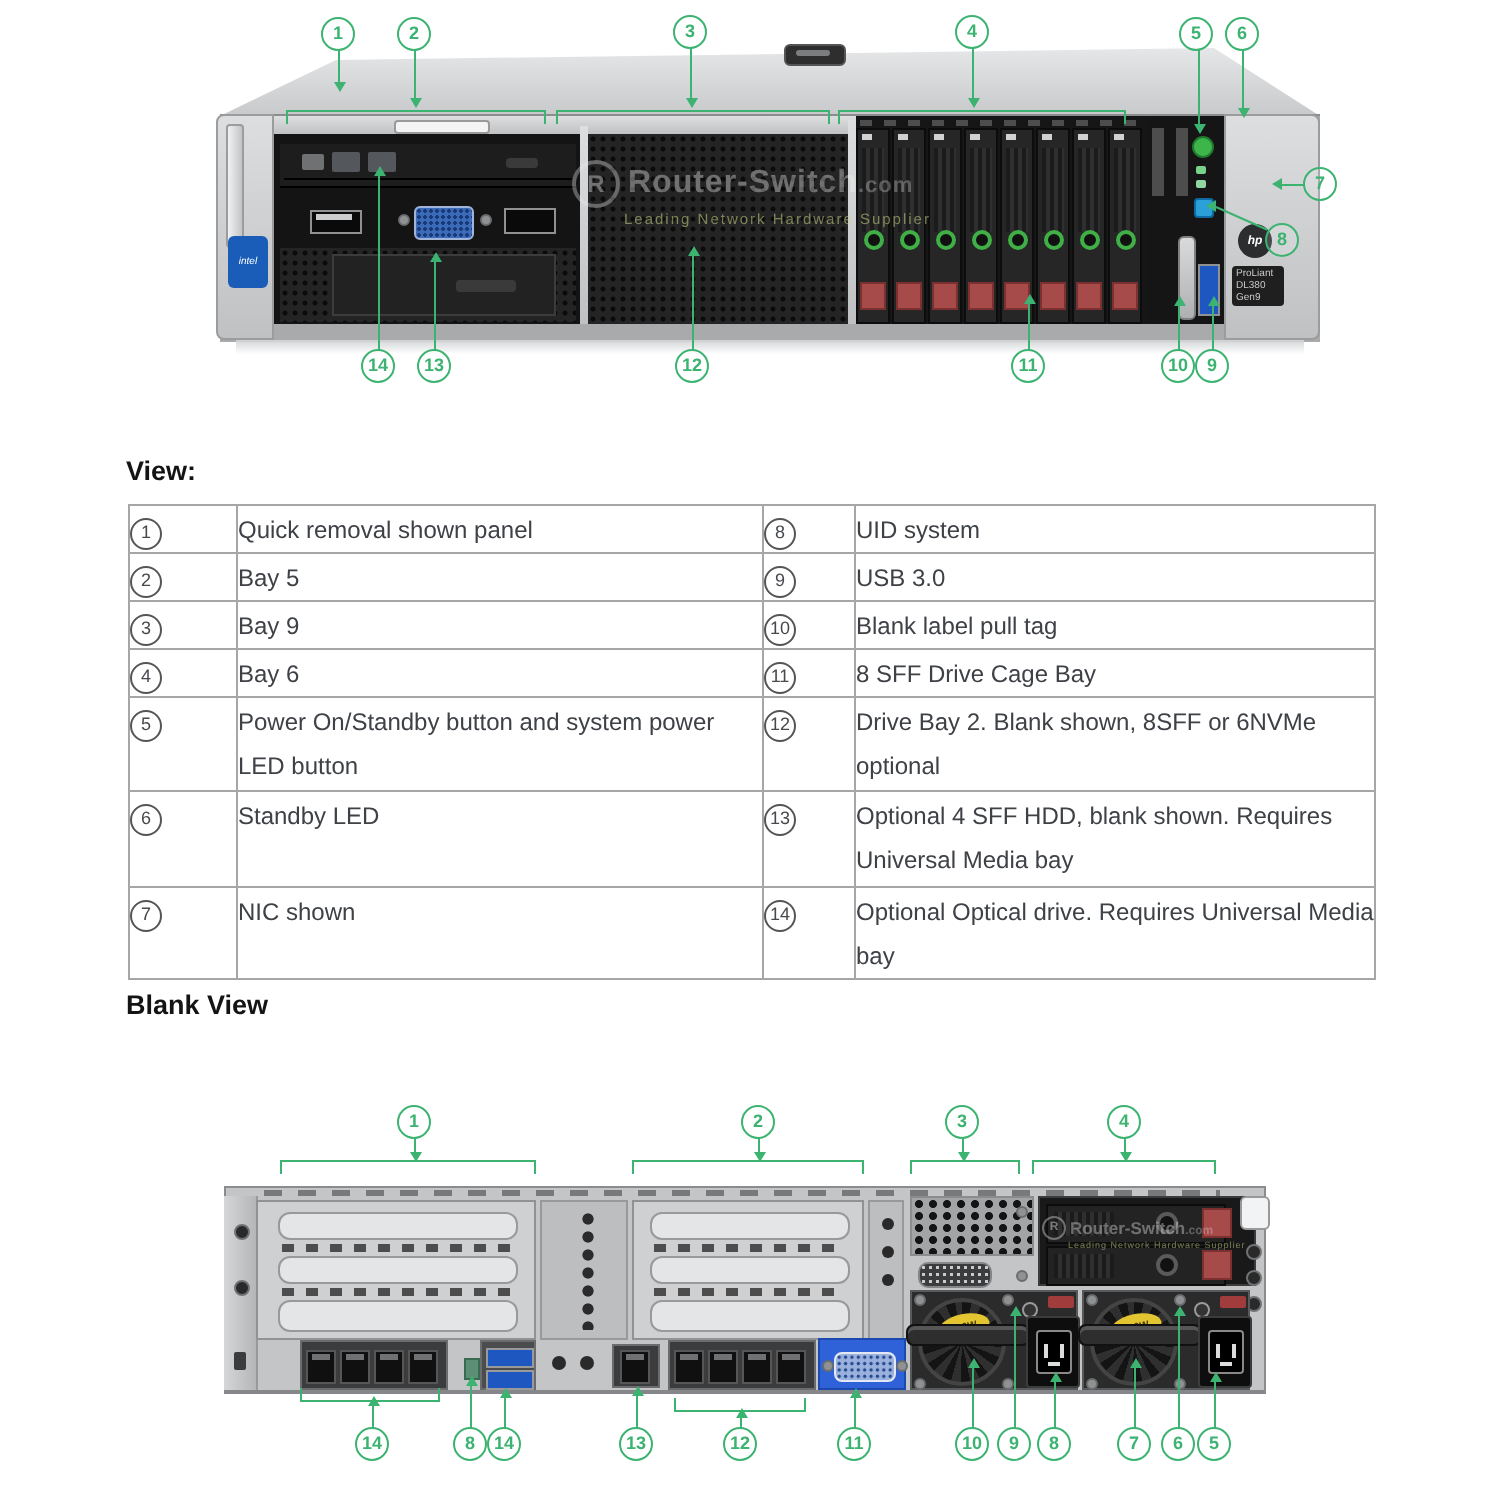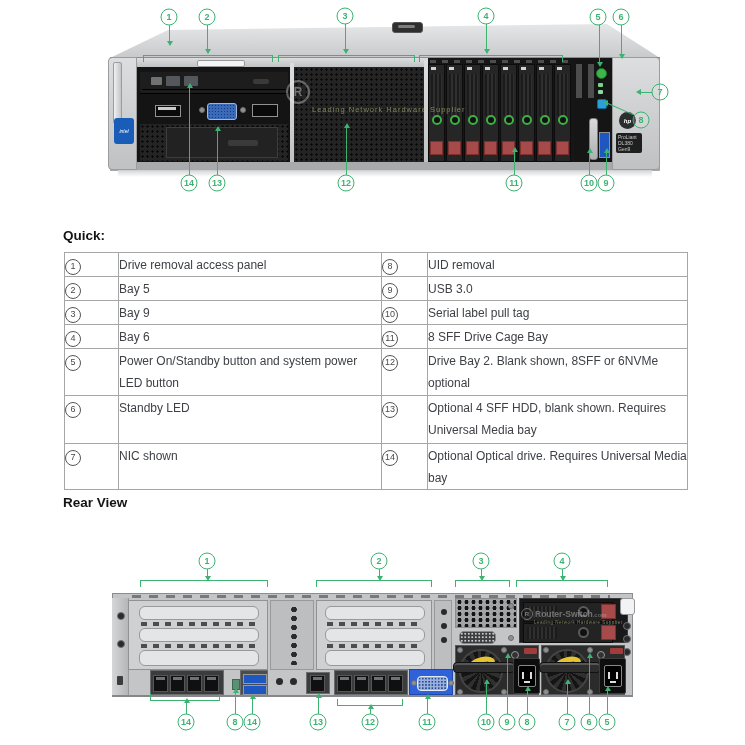--- a/index.html
+++ b/index.html
@@ -165,20 +165,23 @@
       <div style="color:#c7c9cb;font-size:5px;line-height:6px;">DL380</div>
       <div style="color:#c7c9cb;font-size:5px;line-height:6px;">Gen9</div>
     </div>
 
     <div class="abs" style="left:118px;top:170px;width:534px;height:7px;background:linear-gradient(180deg,#d2d4d6,rgba(255,255,255,0));"></div>
 
     <div class="abs" style="left:286px;top:80px;width:240px;">
       <div style="display:flex;align-items:center;gap:4px;">
         <span style="width:20px;height:20px;border:2px solid rgba(235,235,235,.35);border-radius:50%;color:rgba(235,235,235,.4);
                      font-size:12px;font-weight:700;display:inline-flex;align-items:center;justify-content:center;flex:0 0 auto;">R</span>
+        <span class="wm" style="font-size:16px;letter-spacing:.5px;">
+          <span>Router-Switch</span><span style="font-size:11px;color:rgba(240,240,240,.3);">.com</span>
+        </span>
       </div>
       <div class="wm-tag" style="font-size:7.5px;margin:1px 0 0 26px;letter-spacing:1px;">Leading Network Hardware Supplier</div>
     </div>
 
     <div class="co" style="left:169px;top:17px;">1</div>
     <div class="co" style="left:207px;top:17px;">2</div>
     <div class="co" style="left:345px;top:16px;">3</div>
     <div class="co" style="left:486px;top:16px;">4</div>
     <div class="co" style="left:598px;top:17px;">5</div>
     <div class="co" style="left:621px;top:17px;">6</div>
@@ -230,47 +233,47 @@
     <div class="vl" style="left:346px;top:128px;height:47px;"></div>
     <div class="ah up" style="left:346.5px;top:123px;"></div>
     <div class="vl" style="left:514px;top:152px;height:23px;"></div>
     <div class="ah up" style="left:514.5px;top:147px;"></div>
     <div class="vl" style="left:589px;top:153px;height:22px;"></div>
     <div class="ah up" style="left:589.5px;top:148px;"></div>
     <div class="vl" style="left:606px;top:153px;height:22px;"></div>
     <div class="ah up" style="left:606.5px;top:148px;"></div>
   </div>
 
-  <div class="h" style="left:63px;top:228px;">Quick:</div>
+  <div class="h" style="left:63px;top:228px;">View:</div>
 
   <table class="legend">
     <colgroup>
         <col style="width:54px;">
         <col style="width:263px;">
         <col style="width:46px;">
         <col style="width:260px;">
       </colgroup>
     <tbody>
       <tr style="height:24px;">
         <td class="numc"><span class="circ">1</span></td>
-        <td class="desc">Drive removal access panel</td>
+        <td class="desc">Quick removal shown panel</td>
         <td class="numc"><span class="circ">8</span></td>
-        <td class="desc">UID removal</td>
+        <td class="desc">UID system</td>
       </tr>
       <tr style="height:23px;">
         <td class="numc"><span class="circ">2</span></td>
         <td class="desc">Bay 5</td>
         <td class="numc"><span class="circ">9</span></td>
         <td class="desc">USB 3.0</td>
       </tr>
       <tr style="height:24px;">
         <td class="numc"><span class="circ">3</span></td>
         <td class="desc">Bay 9</td>
         <td class="numc"><span class="circ">10</span></td>
-        <td class="desc">Serial label pull tag</td>
+        <td class="desc">Blank label pull tag</td>
       </tr>
       <tr style="height:23px;">
         <td class="numc"><span class="circ">4</span></td>
         <td class="desc">Bay 6</td>
         <td class="numc"><span class="circ">11</span></td>
         <td class="desc">8 SFF Drive Cage Bay</td>
       </tr>
       <tr style="height:47px;">
         <td class="numc"><span class="circ">5</span></td>
         <td class="desc">Power On/Standby button and system power LED button</td>
@@ -285,21 +288,21 @@
       </tr>
       <tr style="height:46px;">
         <td class="numc"><span class="circ">7</span></td>
         <td class="desc">NIC shown</td>
         <td class="numc"><span class="circ">14</span></td>
         <td class="desc">Optional Optical drive. Requires Universal Media bay</td>
       </tr>
     </tbody>
   </table>
 
-  <div class="h" style="left:63px;top:495px;">Rear View</div>
+  <div class="h" style="left:63px;top:495px;">Blank View</div>
 
   <div class="abs" style="left:0;top:540px;width:745px;height:205px;">
 
     <div class="abs" style="left:112px;top:53px;width:521px;height:104px;background:#c3c5c7;border:1px solid #8a8c8e;border-bottom:2px solid #85878a;box-sizing:border-box;"></div>
     <div class="abs" style="left:132px;top:55px;width:478px;height:3px;background:repeating-linear-gradient(90deg,#77797b 0 9px,transparent 9px 17px);"></div>
 
     <div class="abs" style="left:112px;top:58px;width:16px;height:97px;background:linear-gradient(90deg,#d4d6d8,#b4b6b8);border-right:1px solid #97999b;"></div>
     <div class="hole" style="left:117px;top:72px;width:6px;height:6px;border:1px solid #707274;"></div>
     <div class="hole" style="left:117px;top:100px;width:6px;height:6px;border:1px solid #707274;"></div>
     <div class="abs" style="left:117px;top:136px;width:6px;height:9px;background:#3a3c3e;border-radius:1px;"></div>

